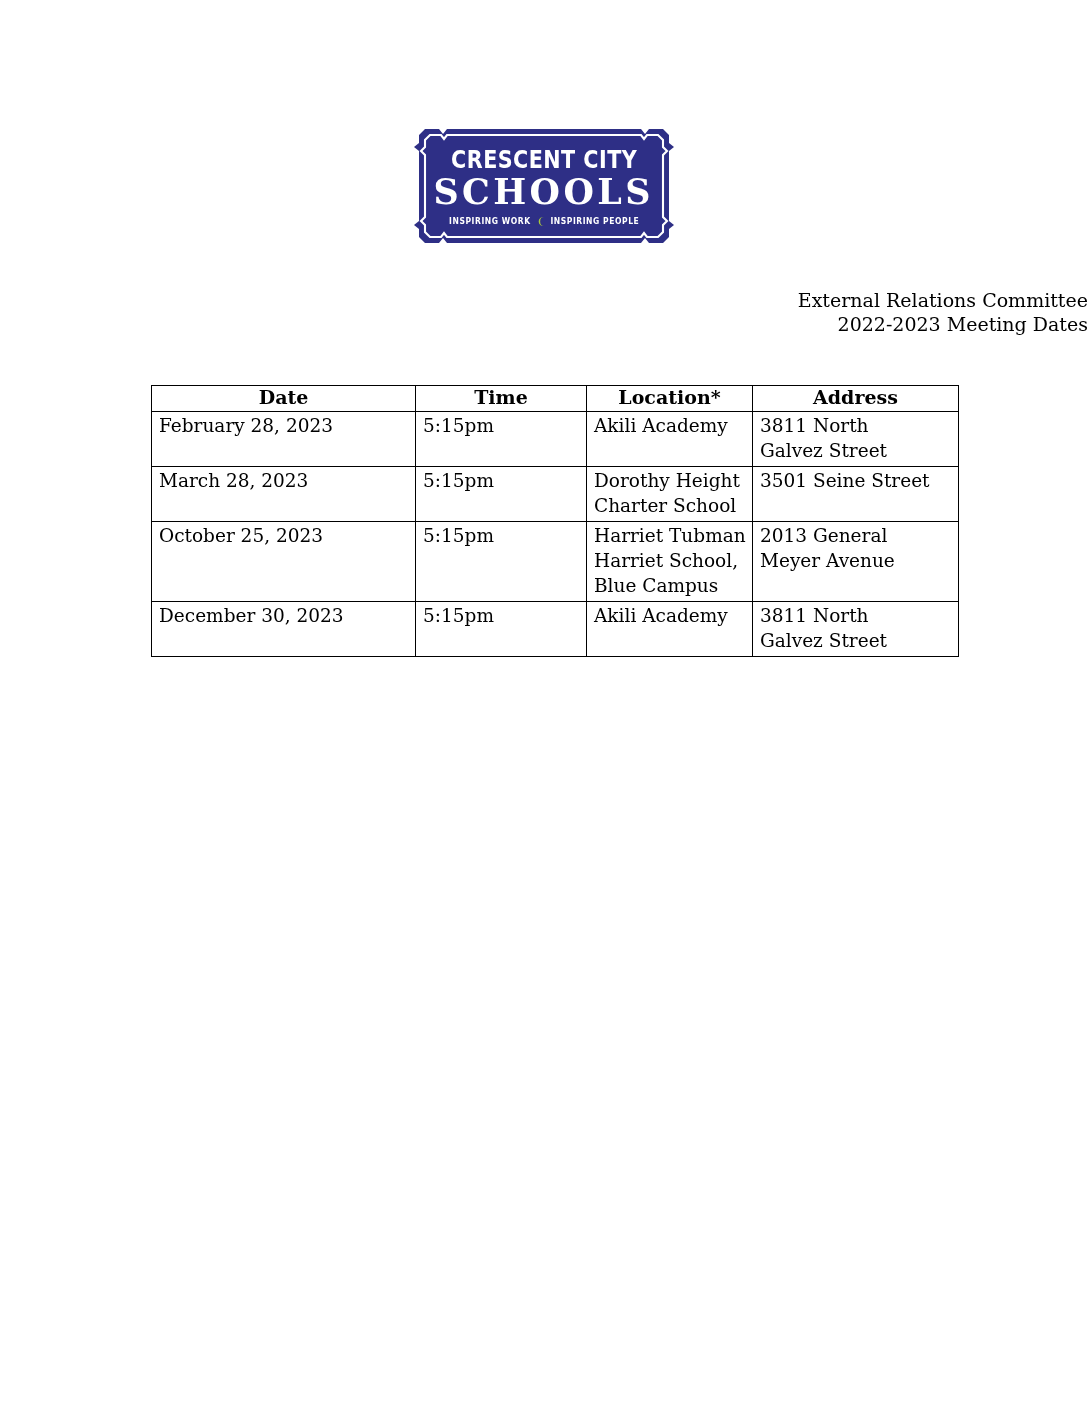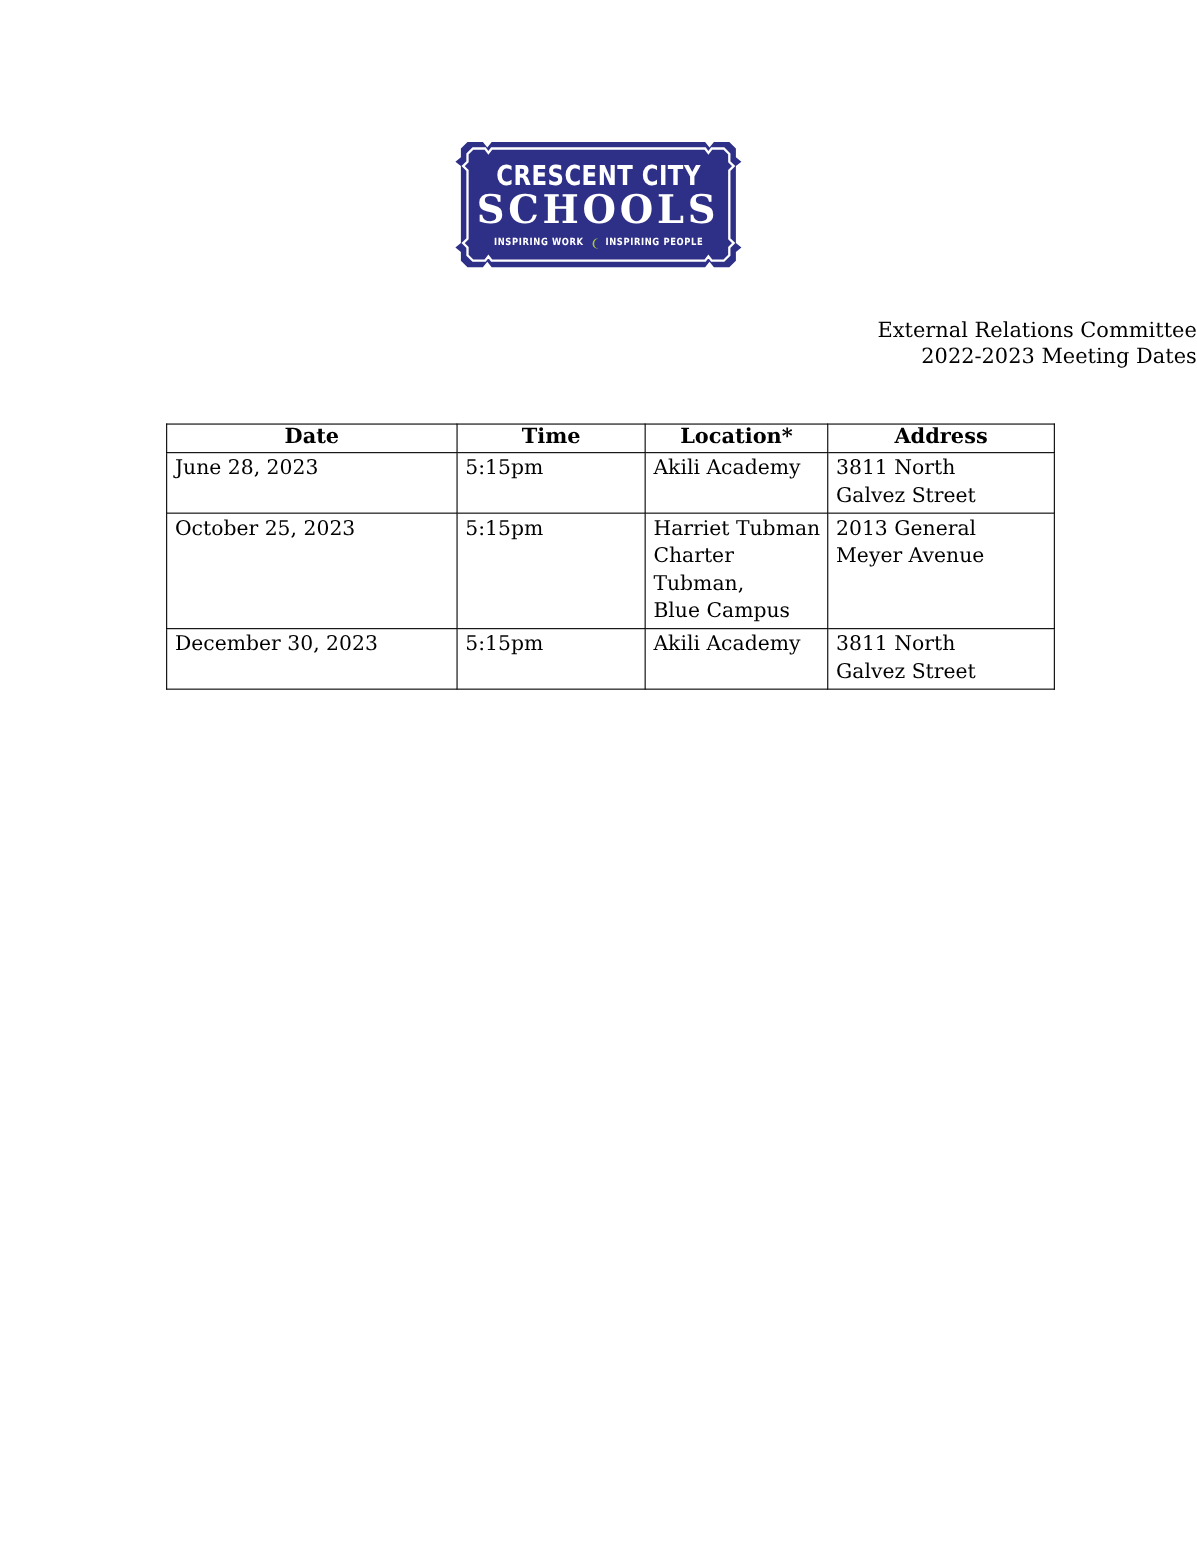--- a/index.html
+++ b/index.html
@@ -184,36 +184,47 @@
   <thead>
     <tr data-name="table-header-row">
       <th data-name="column-header-date">Date</th>
       <th data-name="column-header-time">Time</th>
       <th data-name="column-header-location">Location*</th>
       <th data-name="column-header-address">Address</th>
     </tr>
   </thead>
   <tbody>
     <tr class="r1" data-name="table-row">
-      <td data-name="cell-date">June 28, 2023</td>
+      <td data-name="cell-date">February 28, 2023</td>
       <td data-name="cell-time">5:15pm</td>
       <td data-name="cell-location">
         <span class="cell-line" data-name="cell-location-line">Akili Academy</span>
       </td>
       <td data-name="cell-address">
         <span class="cell-line" data-name="cell-address-line">3811 North</span>
         <span class="cell-line" data-name="cell-address-line">Galvez Street</span>
       </td>
     </tr>
+    <tr class="r2" data-name="table-row">
+      <td data-name="cell-date">March 28, 2023</td>
+      <td data-name="cell-time">5:15pm</td>
+      <td data-name="cell-location">
+        <span class="cell-line" data-name="cell-location-line">Dorothy Height</span>
+        <span class="cell-line" data-name="cell-location-line">Charter School</span>
+      </td>
+      <td data-name="cell-address">
+        <span class="cell-line" data-name="cell-address-line">3501 Seine Street</span>
+      </td>
+    </tr>
     <tr class="r3" data-name="table-row">
       <td data-name="cell-date">October 25, 2023</td>
       <td data-name="cell-time">5:15pm</td>
       <td data-name="cell-location">
         <span class="cell-line" data-name="cell-location-line">Harriet Tubman</span>
-        <span class="cell-line" data-name="cell-location-line">Charter Tubman,</span>
+        <span class="cell-line" data-name="cell-location-line">Harriet School,</span>
         <span class="cell-line" data-name="cell-location-line">Blue Campus</span>
       </td>
       <td data-name="cell-address">
         <span class="cell-line" data-name="cell-address-line">2013 General</span>
         <span class="cell-line" data-name="cell-address-line">Meyer Avenue</span>
       </td>
     </tr>
     <tr class="r4" data-name="table-row">
       <td data-name="cell-date">December 30, 2023</td>
       <td data-name="cell-time">5:15pm</td>

